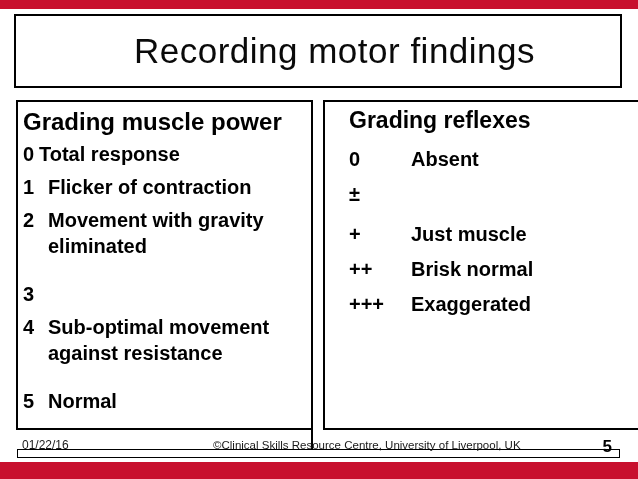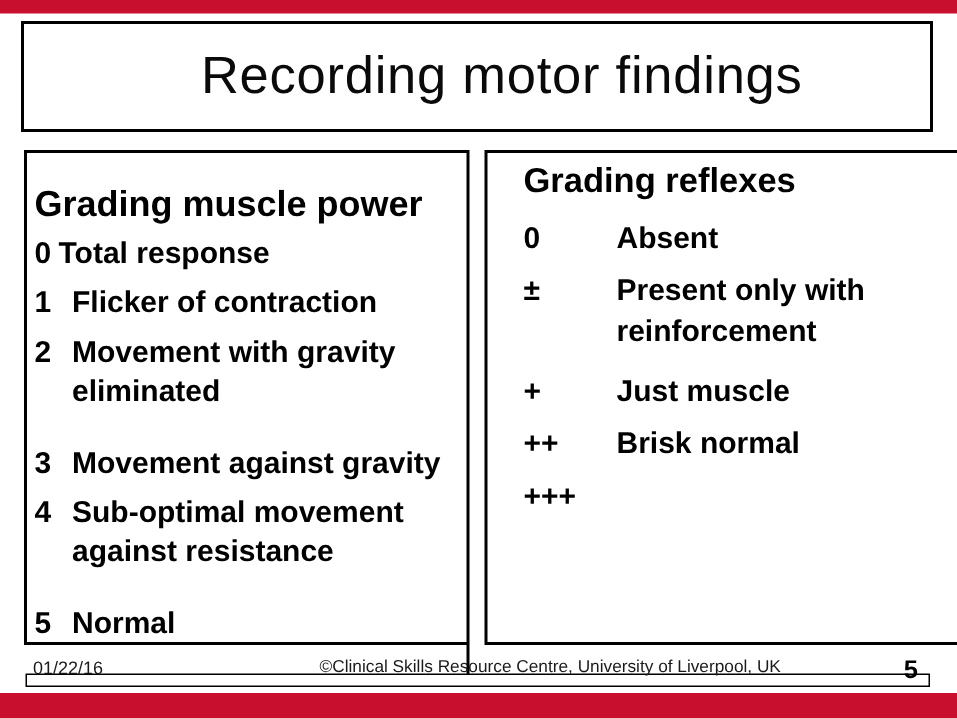--- a/index.html
+++ b/index.html
@@ -24,21 +24,21 @@
     display:flex; align-items:center; justify-content:center;padding-left:33px;
   }
   .title-box h1 {
     font-size:35px; font-weight:normal; letter-spacing:0.5px; color:#0a0a0a;
   }
 
   .panel {
     position:absolute; top:100px; height:330px;
     border:2px solid #000; background:#fff;
   }
-  .panel.left  { left:16px;  width:297px; padding:22px 3px 0 5px; }
+  .panel.left  { left:16px;  width:297px; padding:7px 3px 0 5px; }
   .panel.right { left:323px; width:356px; padding:5px 3px 0 24px; }
 
   .panel h2 { font-size:24px; font-weight:bold; line-height:26px; }
   .panel.left  h2 { margin-bottom:6px; }
   .panel.right h2 { font-size:23px; margin-bottom:13px; }
 
   .pitem {
     display:flex; font-weight:bold; font-size:20px; line-height:26px;
     margin-bottom:7px;
   }
@@ -95,21 +95,20 @@
       <div class="pitem">
         <span class="num">1</span>
         <span class="ptxt">Flicker of contraction</span>
       </div>
       <div class="pitem gap">
         <span class="num">2</span>
         <span class="ptxt">Movement with gravity<br>eliminated</span>
       </div>
       <div class="pitem">
         <span class="num">3</span>
-        <span class="ptxt">Movement against gravity</span>
       </div>
       <div class="pitem gap">
         <span class="num">4</span>
         <span class="ptxt">Sub-optimal movement<br>against resistance</span>
       </div>
       <div class="pitem">
         <span class="num">5</span>
         <span class="ptxt">Normal</span>
       </div>
     </div>
@@ -117,32 +116,32 @@
 
 <div class="panel right">
   <h2>Grading reflexes</h2>
   <div id="right-list">
       <div class="ritem">
         <span class="sym">0</span>
         <span class="rtxt">Absent</span>
       </div>
       <div class="ritem gap">
         <span class="sym">±</span>
-        <span class="rtxt">Present only with<br>reinforcement</span>
       </div>
       <div class="ritem">
         <span class="sym">+</span>
         <span class="rtxt">Just muscle</span>
       </div>
       <div class="ritem">
         <span class="sym">++</span>
         <span class="rtxt">Brisk normal</span>
       </div>
       <div class="ritem nogap">
         <span class="sym">+++</span>
+        <span class="rtxt">Exaggerated</span>
       </div>
     </div>
 </div>
 
 <div class="divider-ext"></div>
 <div class="footer-bar"></div>
 
 <div class="footer-date">01/22/16</div>
 <div class="footer-copy">©Clinical Skills Resource Centre, University of Liverpool, UK</div>
 <div class="footer-page">5</div>

